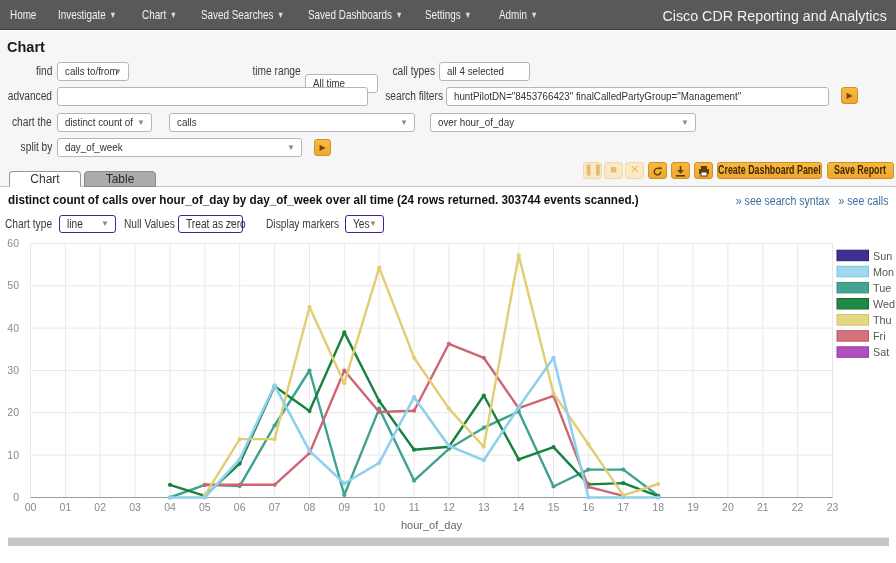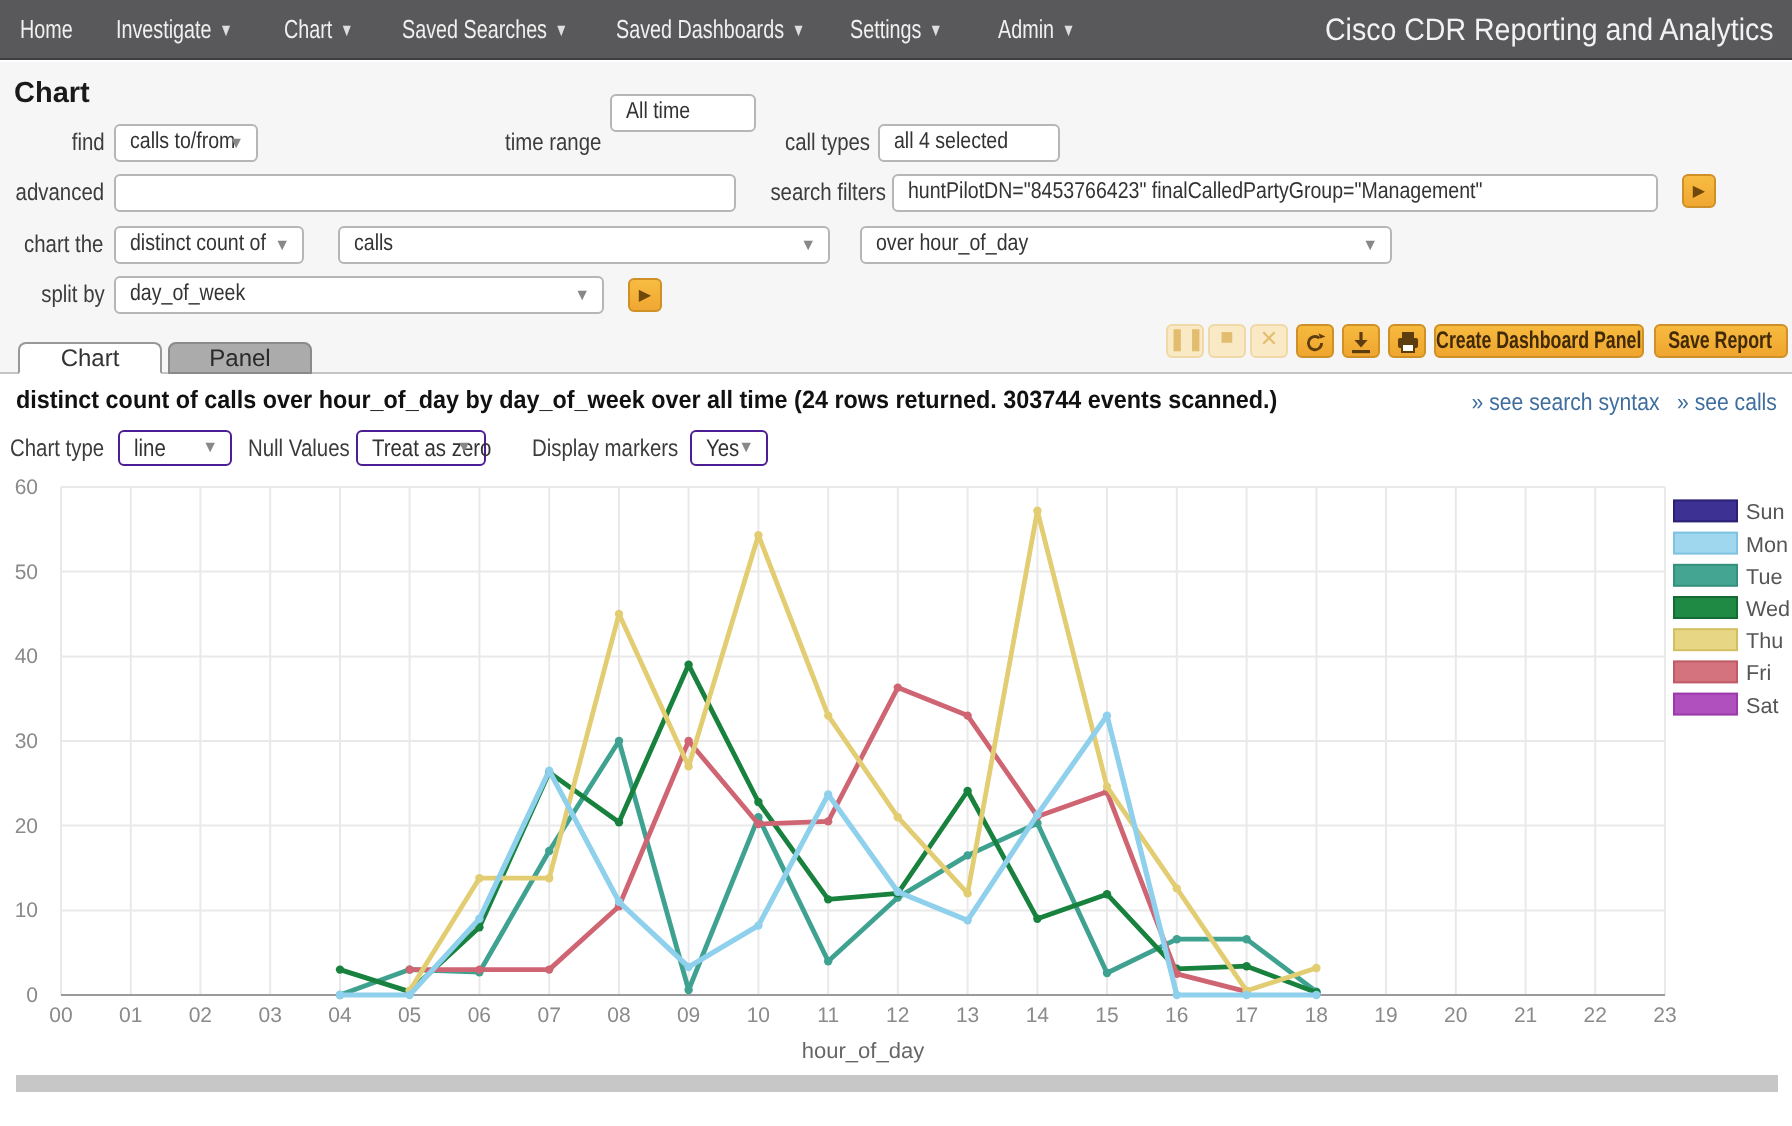--- a/index.html
+++ b/index.html
@@ -77,21 +77,21 @@
     <div class="mi" style="left:499px">Admin<span class="caret">▼</span></div>
     <div class="apptitle">Cisco CDR Reporting and Analytics</div>
   </div>
 
   <div class="panel">
     <div class="hdr">Chart</div>
 
     <div class="lbl" style="left:0; width:52px; top:30.5px;padding-left:24px;"><span>find</span></div>
     <div class="box" style="left:57px; width:72px; top:30.5px;"><i>calls to/from</i><span class="car">▼</span></div>
     <div class="lbl" style="left:230px; width:71px; top:30.5px;text-align:right;"><span>time range</span></div>
-    <div class="box" style="left:305px; width:73px; top:16px;text-decoration:underline;"><i>All time</i></div>
+    <div class="box" style="left:305px; width:73px; top:43px;text-decoration:underline;"><i>All time</i></div>
     <div class="lbl" style="left:370px; width:65px; top:30.5px;"><span>call types</span></div>
     <div class="box" style="left:439px; width:91px; top:30.5px;"><i>all 4 selected</i></div>
 
     <div class="lbl" style="left:0; width:52px; top:56px;"><span>advanced</span></div>
     <div class="box" style="left:57px; width:311px; top:56px;"></div>
     <div class="lbl" style="left:360px; width:83px; top:56px;"><span>search filters</span></div>
     <div class="box" style="left:446px; width:383px; top:56px;"><i>huntPilotDN="8453766423" finalCalledPartyGroup="Management"</i></div>
     <div class="obtn" style="left:841px; top:56px;">▶</div>
 
     <div class="lbl" style="left:0; width:52px; top:81.5px;"><span>chart the</span></div>
@@ -122,21 +122,21 @@
         <rect x="3" y="7" width="6" height="4" fill="#fff" stroke="#5d3d0d"></rect>
       </svg></div>
   <div class="sbtn txt" style="left:717px; width:105px;">
       <b>Create Dashboard Panel</b>
     </div>
   <div class="sbtn txt" style="left:827px; width:67px;">
       <b>Save Report</b>
     </div>
 
   <div class="tab on" style="left:9px; top:171px; width:72px;">Chart</div>
-  <div class="tab off" style="left:84px; top:171px; width:72px;">Panel</div>
+  <div class="tab off" style="left:84px; top:171px; width:72px;">Table</div>
 
   <div class="rtitle">distinct count of calls over hour_of_day by day_of_week over all time (24 rows returned. 303744 events scanned.)</div>
   <div class="rlinks">» see search syntax&nbsp;&nbsp; » see calls</div>
 
   <div class="clbl" style="left:5px;"><span>Chart type</span></div>
   <div class="cbox" style="left:59px; width:57px;"><i>line</i><span class="car" style="position:absolute;right:6px;color:#888;font-size:8px;">▼</span></div>
   <div class="clbl" style="left:124px;"><span>Null Values</span></div>
   <div class="cbox" style="left:178px; width:65px;"><i>Treat as zero</i><span class="car" style="position:absolute;right:6px;color:#888;font-size:8px;">▼</span></div>
   <div class="clbl" style="left:266px;"><span>Display markers</span></div>
   <div class="cbox" style="left:345px; width:39px;"><i>Yes</i><span class="car" style="position:absolute;right:6px;color:#888;font-size:8px;">▼</span></div>

